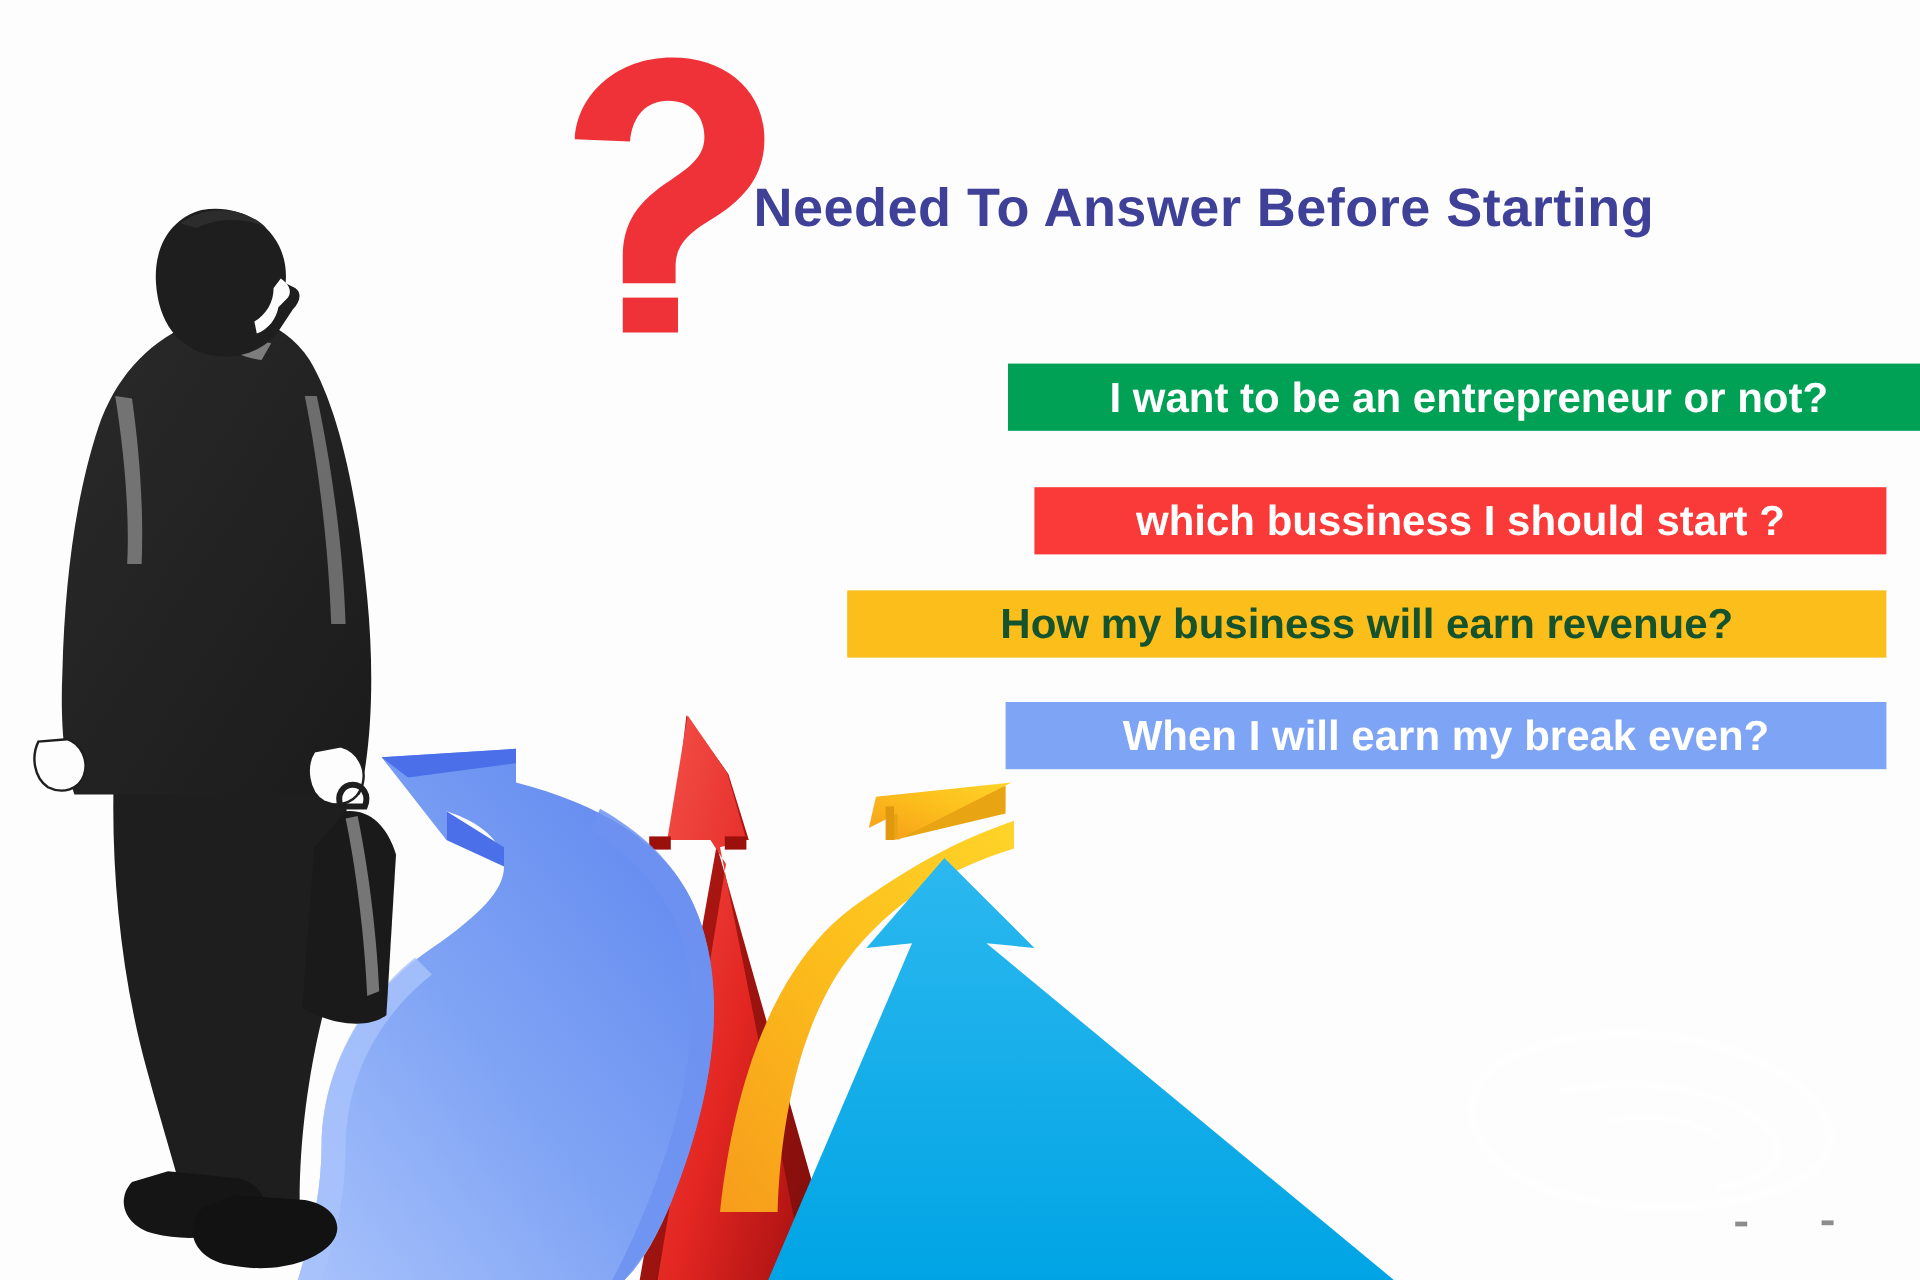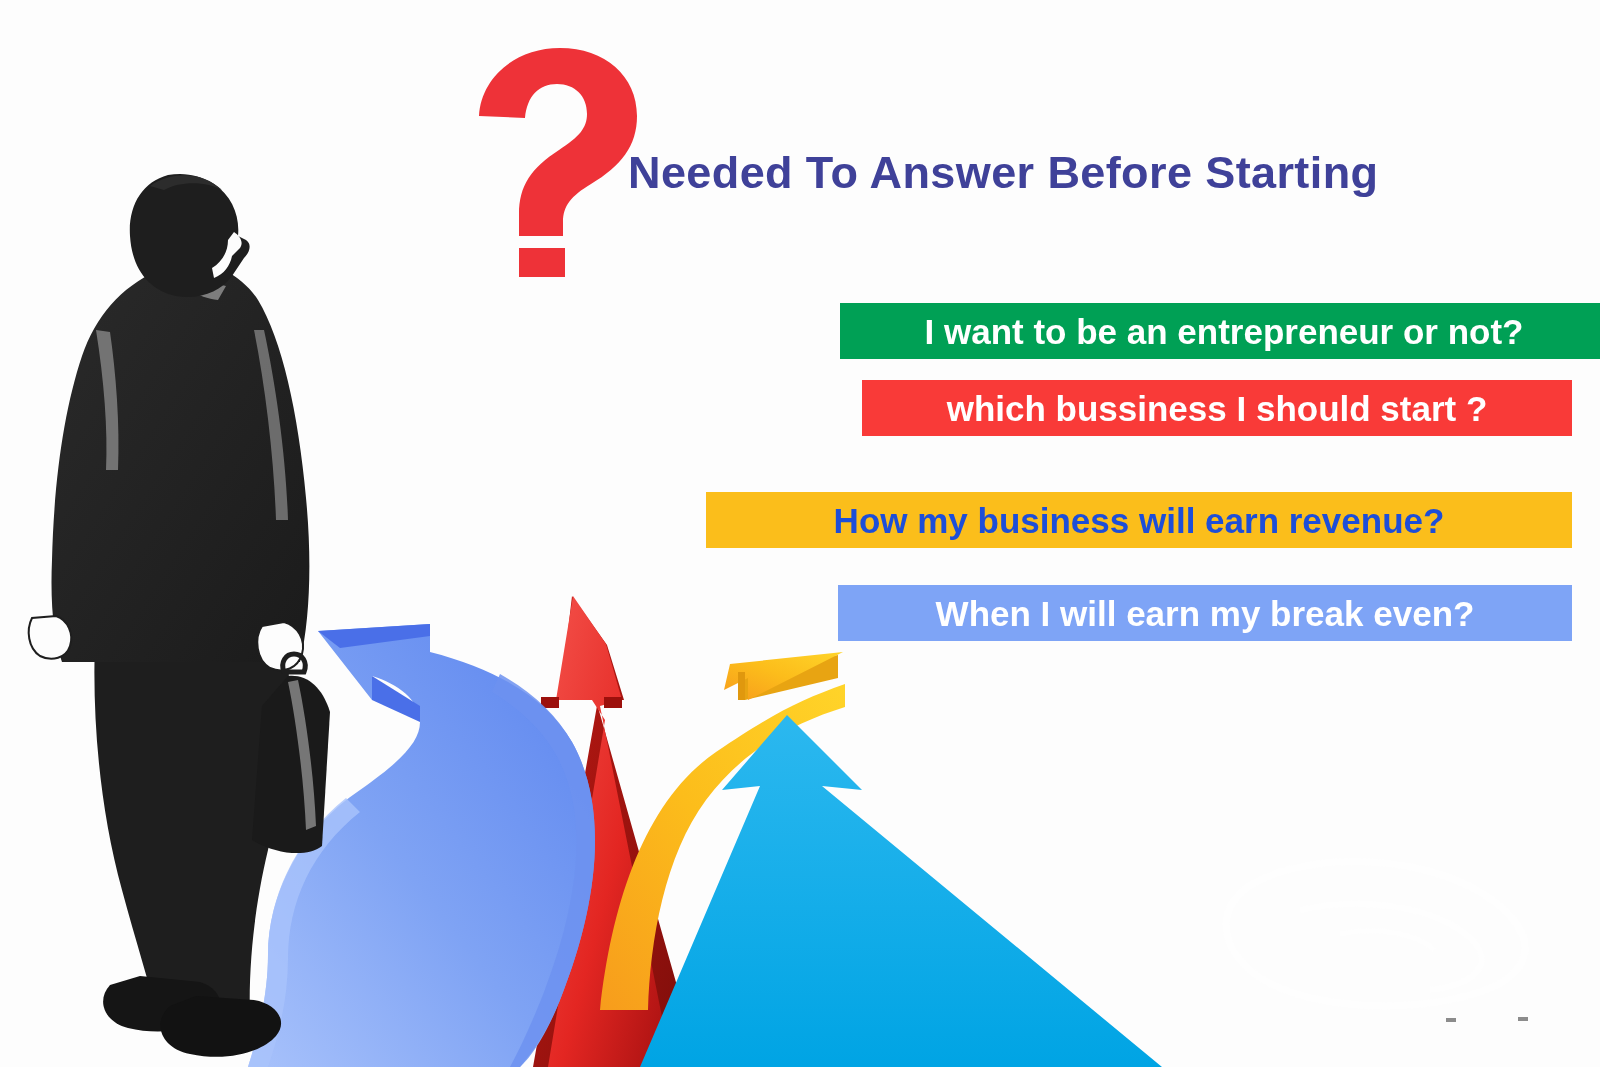--- a/index.html
+++ b/index.html
@@ -54,24 +54,24 @@
   .qbar-text {
     width: 100%;
     text-align: center;
     font-size: 35px;
     font-weight: bold;
     line-height: 1;
     white-space: nowrap;
   }
   #qbar-0 { left: 840px;  top: 303px; width: 768px; background: #00a055; }
   #qbar-0 .qbar-text { color: #ffffff; }
-  #qbar-1 { left: 862px;  top: 380px; width: 710px; background: #f93a38; }
+  #qbar-1 { left: 862px;  top: 406px; width: 710px; background: #f93a38; }
   #qbar-1 .qbar-text { color: #ffffff; }
   #qbar-2 { left: 706px;  top: 492px; width: 866px; background: #fbbe1b; }
-  #qbar-2 .qbar-text { color: #1d4ed8; }
+  #qbar-2 .qbar-text { color: #14532d; }
   #qbar-3 { left: 838px;  top: 585px; width: 734px; background: #7ea4f6; }
   #qbar-3 .qbar-text { color: #ffffff; }
 
   
   #watermark {
     position: absolute;
     left: 1190px;
     top: 845px;
     width: 400px;
     height: 190px;

